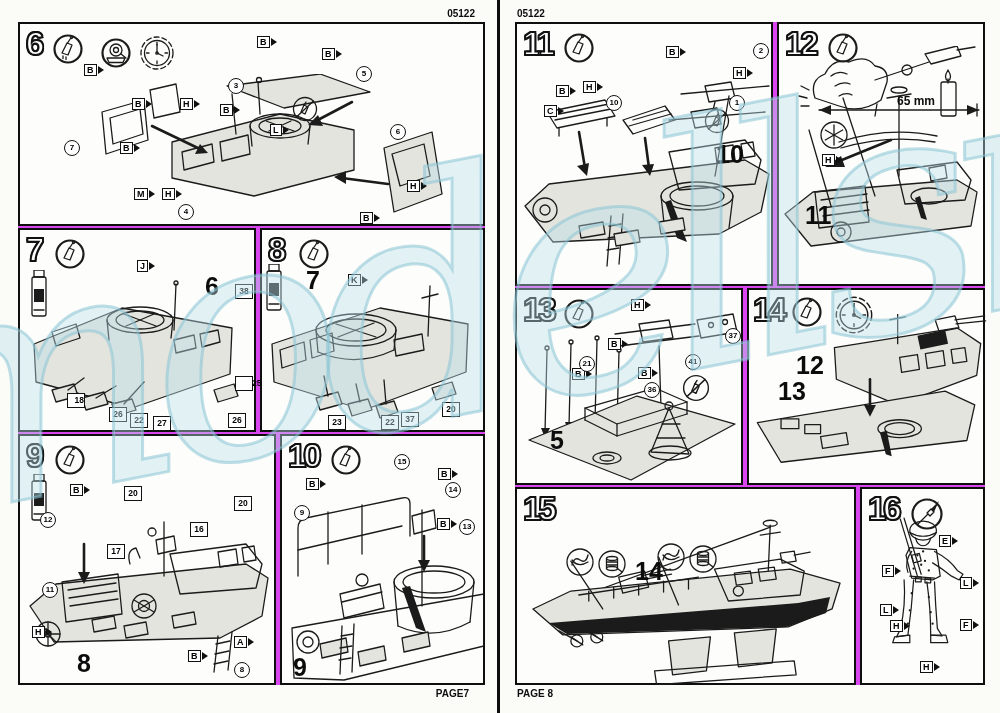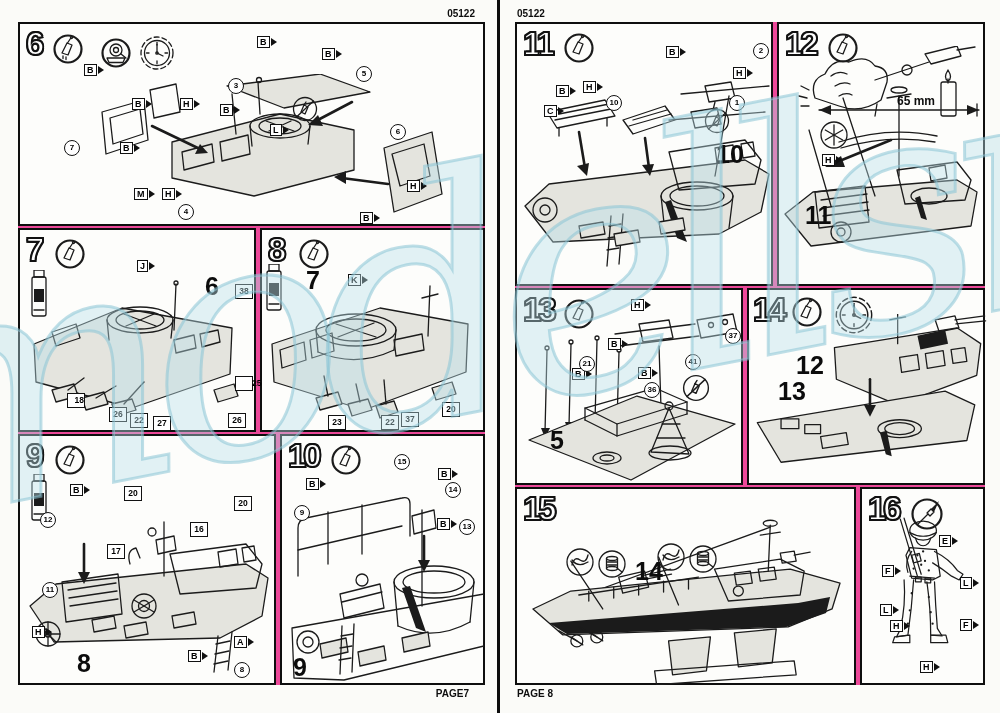--- a/index.html
+++ b/index.html
@@ -1,18 +1,18 @@
 <!DOCTYPE html>
 <html><head>
 <meta charset="utf-8">
 <style>
   html,body{margin:0;padding:0;}
   body{width:1000px;height:713px;background:#f3f3ef;font-family:"Liberation Sans",sans-serif;}
   #spread{position:relative;width:1000px;height:713px;overflow:hidden;background:#fbfbf8;}
-  .page{position:absolute;background:#ec4899;}
+  .page{position:absolute;background:#d946ef;}
   .panel{position:absolute;border:2.2px solid #0e0e0e;background:#fdfdfb;box-sizing:border-box;}
   .code{position:absolute;font:bold 10px "Liberation Sans",sans-serif;color:#0d0d0d;z-index:4;}
   .pagelabel{position:absolute;font:bold 10px "Liberation Sans",sans-serif;color:#0d0d0d;z-index:4;}
   .divider{position:absolute;left:497px;top:0;width:3px;height:713px;background:#0d0d0d;z-index:3;}
   .sn{position:absolute;z-index:4;font:900 33px/33px "Liberation Sans",sans-serif;color:#fff;
       -webkit-text-stroke:1.8px #111;letter-spacing:-3px;
       text-shadow:-1px -1px 0 #111,1px -1px 0 #111,-1px 1px 0 #111,1px 1px 0 #111;}
   .sub{position:absolute;z-index:4;font:900 25px/25px "Liberation Sans",sans-serif;color:#0c0c0c;}
   .flag{position:absolute;display:flex;align-items:center;height:12px;z-index:4;}
   .fb{border:1.6px solid #111;background:#fff;font:bold 9px/10px "Liberation Sans",sans-serif;

